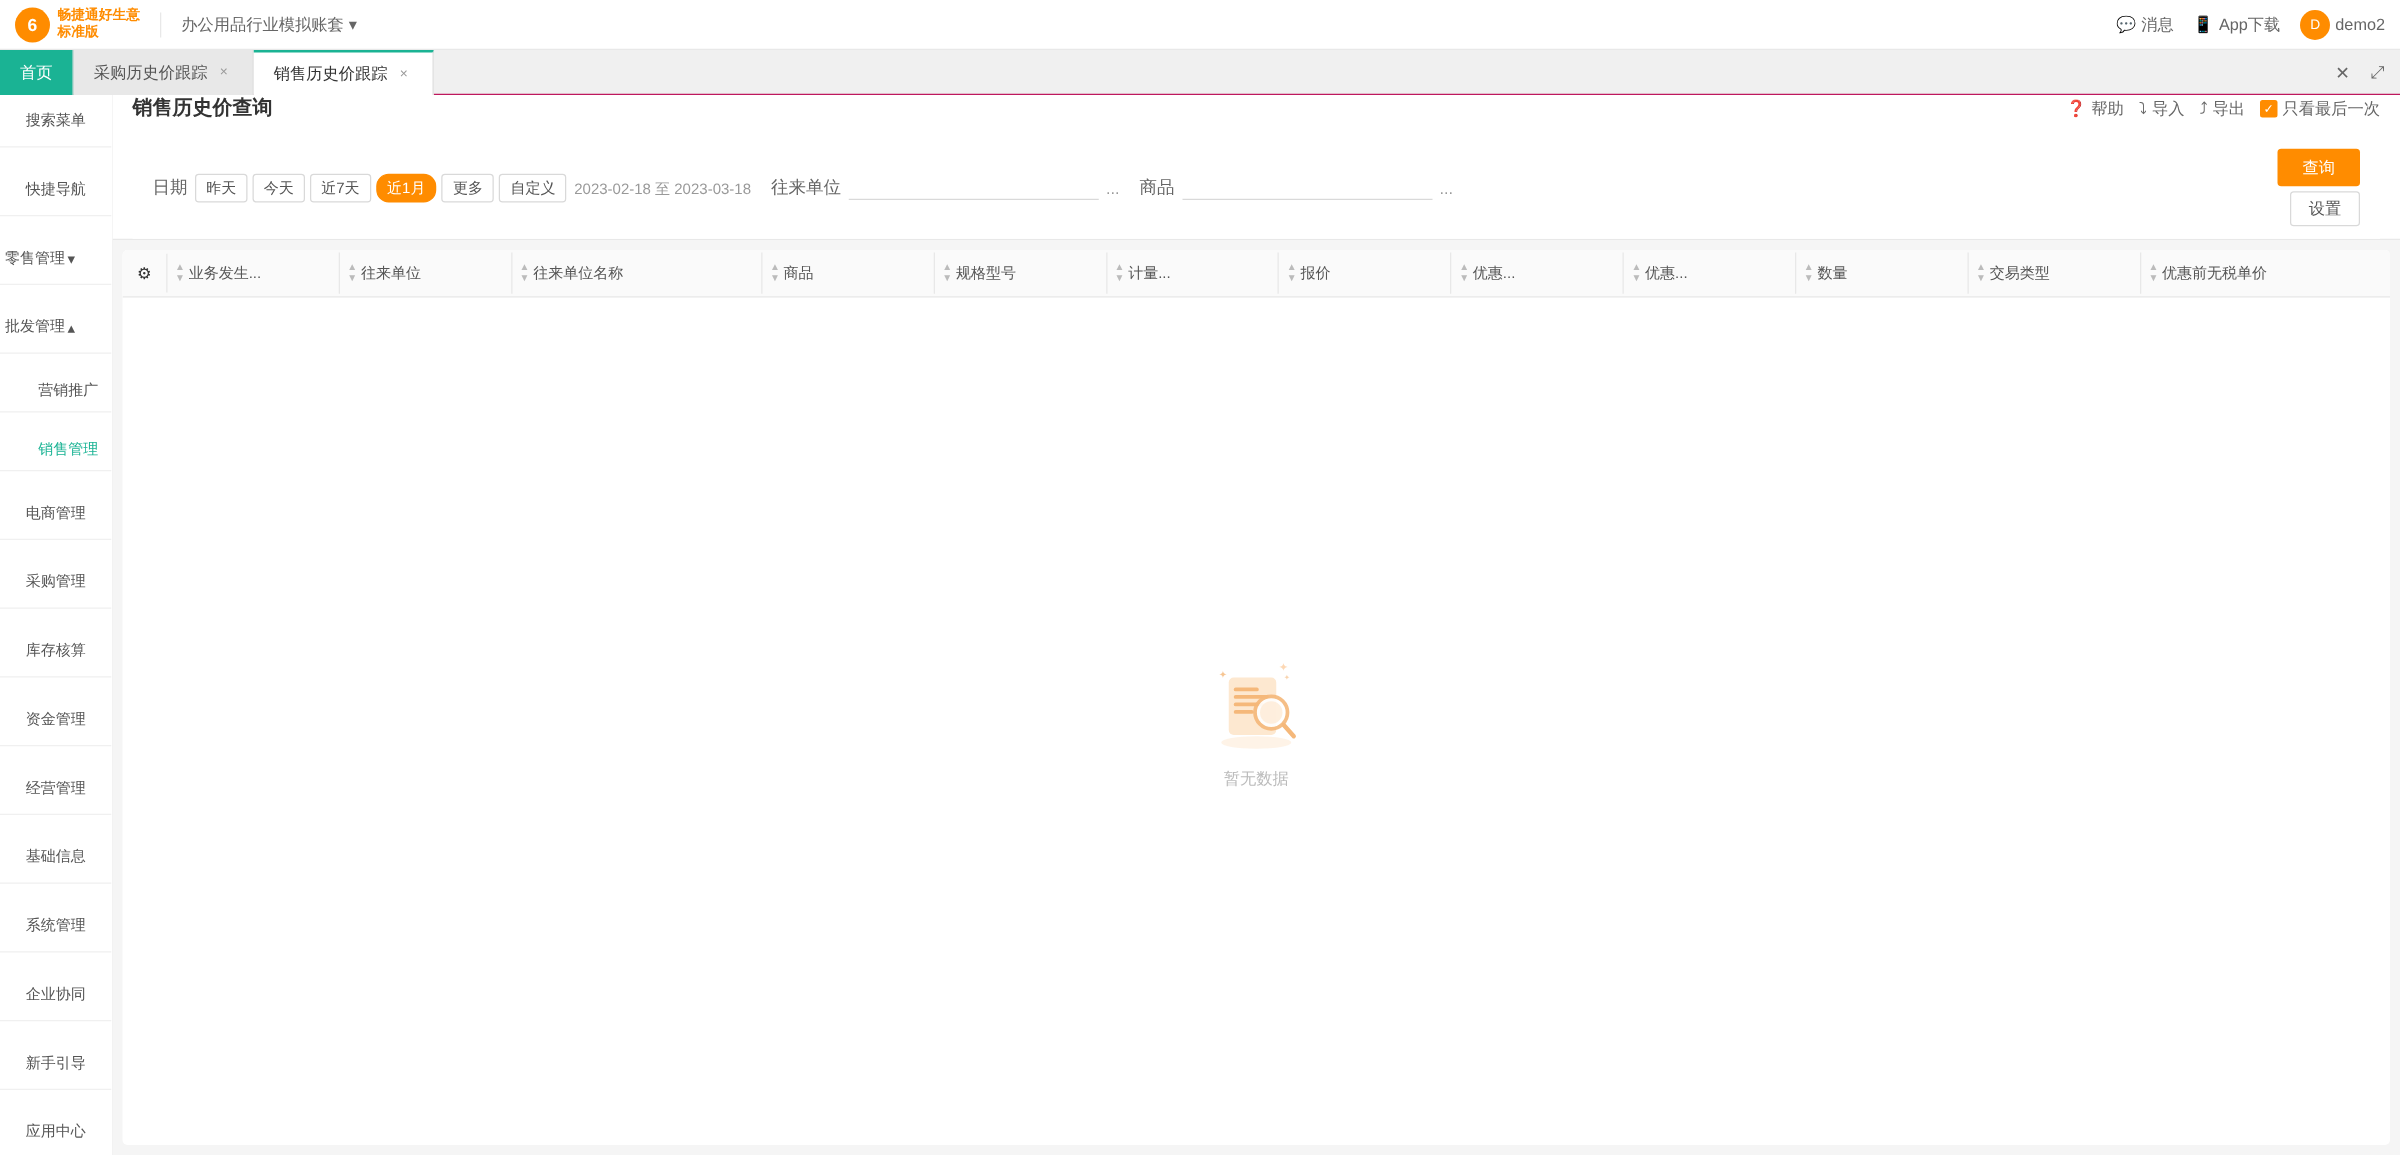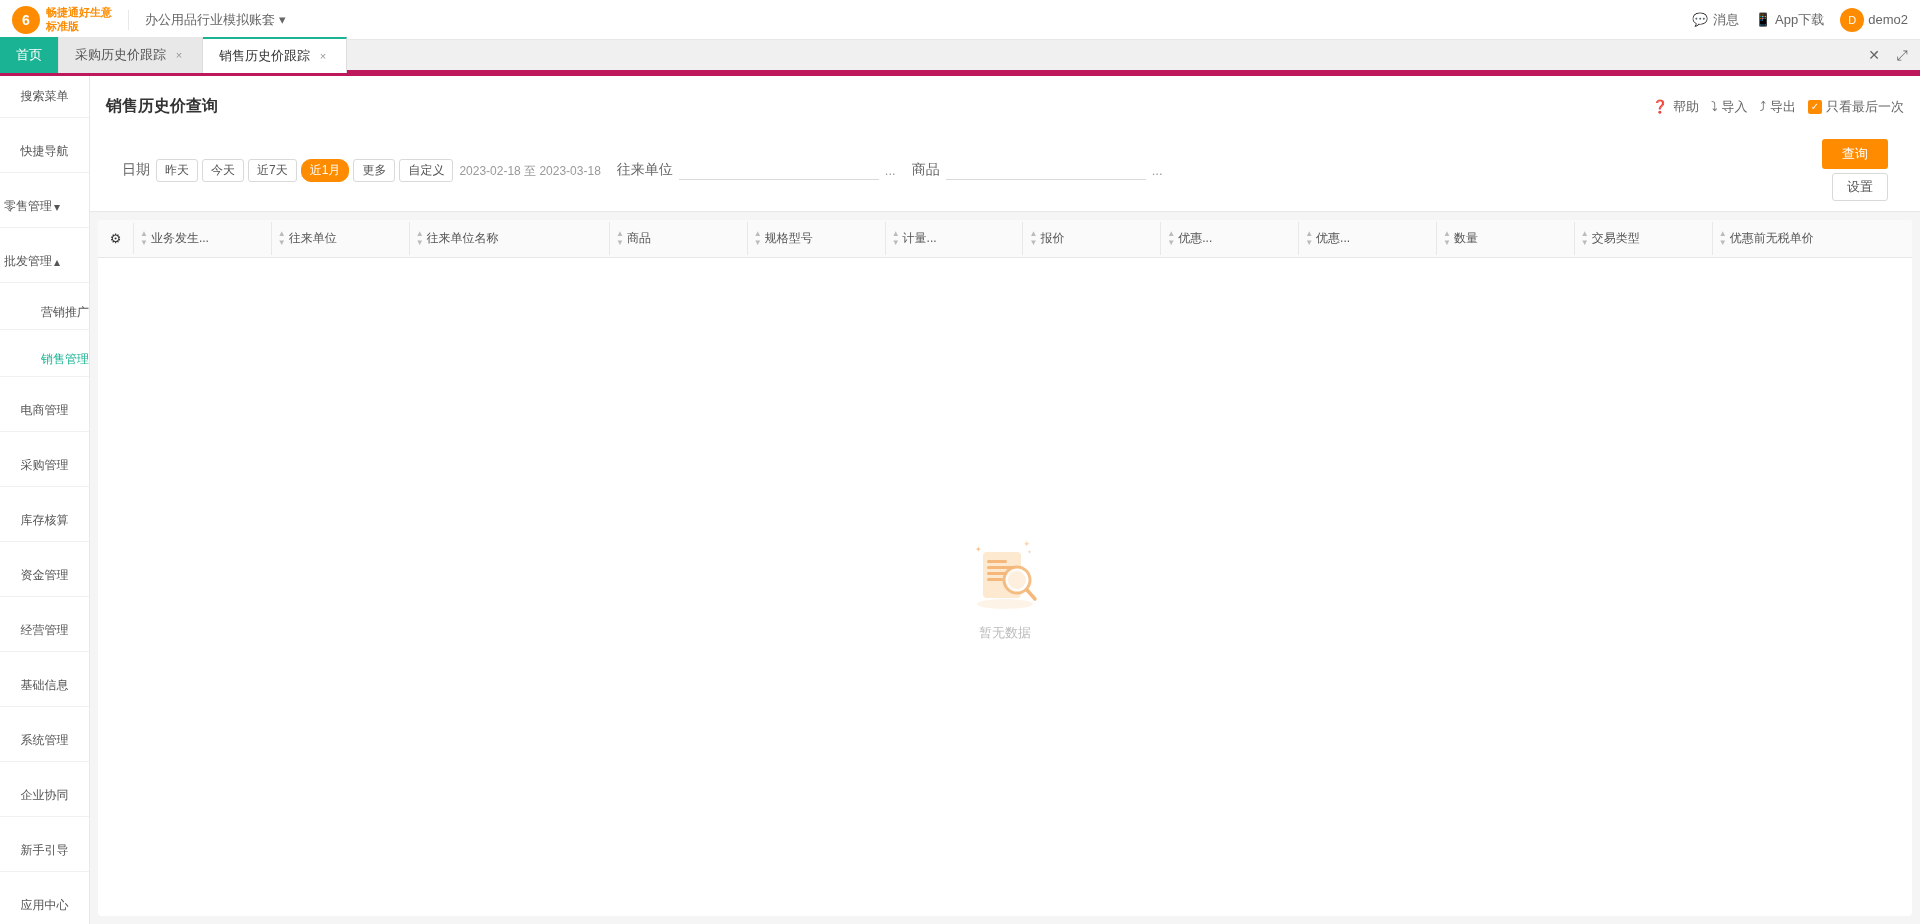--- a/index.html
+++ b/index.html
@@ -11,43 +11,43 @@
     .logo-area { display: flex; align-items: center; gap: 6px; }
     .logo-icon { width: 28px; height: 28px; background: #ff8c00; border-radius: 50%; display: flex; align-items: center; justify-content: center; color: white; font-size: 14px; font-weight: bold; }
     .logo-text { font-size: 11px; color: #ff8c00; font-weight: bold; line-height: 1.2; }
     .divider-v { width: 1px; height: 20px; background: #e8e8e8; margin: 0 8px; }
     .org-selector { display: flex; align-items: center; gap: 4px; color: #666; font-size: 13px; cursor: pointer; }
     .topbar-right { display: flex; align-items: center; gap: 16px; color: #666; font-size: 13px; }
     .topbar-right-item { display: flex; align-items: center; gap: 4px; cursor: pointer; }
     .avatar { width: 24px; height: 24px; border-radius: 50%; background: #ff8c00; display: flex; align-items: center; justify-content: center; color: white; font-size: 11px; }
 
     
-    .tabbar { height: 36px; background: #f0f0f0; display: flex; align-items: center; padding: 0 0; border-bottom: 6px solid #be185d; text-align: right; }
+    .tabbar { height: 36px; background: #f0f0f0; display: flex; align-items: center; padding: 0 0; border-bottom: 1px solid #be185d; text-align: right; }
     .tab { height: 36px; padding: 0 16px; display: flex; align-items: center; gap: 6px; cursor: pointer; font-size: 13px; color: #555; border-right: 1px solid #ddd; background: #e8e8e8; }
     .tab.active { background: #fff; color: #333; border-top: 2px solid #1ab394; }
     .tab-close { width: 14px; height: 14px; display: flex; align-items: center; justify-content: center; border-radius: 50%; font-size: 11px; color: #999; cursor: pointer; }
     .tab-home { background: #1ab394; color: white; }
     .tabbar-actions { margin-left: auto; display: flex; align-items: center; gap: 8px; padding-right: 8px; }
     .tabbar-btn { width: 20px; height: 20px; display: flex; align-items: center; justify-content: center; cursor: pointer; color: #666; font-size: 14px; }
 
     
     .main-layout { display: flex; flex: 1; overflow: hidden; }
 
     
     .sidebar { width: 90px; background: #fff; border-right: 1px solid #e8e8e8; display: flex; flex-direction: column; overflow-y: auto; gap: 13px; }
     .sidebar-item { padding: 12px 4px; text-align: center; cursor: pointer; font-size: 12px; color: #555; border-bottom: 1px solid #f0f0f0; }
     .sidebar-item.has-arrow { display: flex; align-items: center; justify-content: flex-start; gap: 2px; }
-    .sidebar-sub { padding: 8px 0; font-size: 12px; color: #555; cursor: pointer; border-bottom: 1px solid #f0f0f0; text-align: right; padding-left: 20px; }
+    .sidebar-sub { padding: 8px 0; font-size: 12px; color: #555; cursor: pointer; border-bottom: 1px solid #f0f0f0; text-align: center; padding-left: 20px; }
     .sidebar-sub.active { color: #1ab394; }
 
     
     .content { flex: 1; display: flex; flex-direction: column; overflow: hidden; background: #f5f5f5; }
 
     
-    .page-header { background: #fff; padding: 20px 16px 0 16px; border-bottom: 1px solid #e8e8e8; }
+    .page-header { background: #fff; padding: 0 16px 0 16px; border-bottom: 1px solid #e8e8e8; }
     .page-title-row { display: flex; align-items: center; justify-content: space-between; margin-bottom: 12px; }
     .page-title { font-size: 16px; font-weight: bold; color: #333; }
     .page-actions { display: flex; align-items: center; gap: 12px; font-size: 13px; color: #666; }
     .page-action-item { display: flex; align-items: center; gap: 4px; cursor: pointer; }
     .checkbox-inline { display: flex; align-items: center; gap: 4px; }
     .checkbox-orange { width: 14px; height: 14px; background: #ff8c00; border-radius: 2px; display: flex; align-items: center; justify-content: center; color: white; font-size: 10px; }
 
     
     .filter-row { display: flex; align-items: center; gap: 16px; padding: 10px 16px; background: #fff; flex-wrap: wrap; }
     .filter-group { display: flex; align-items: center; gap: 6px; }

